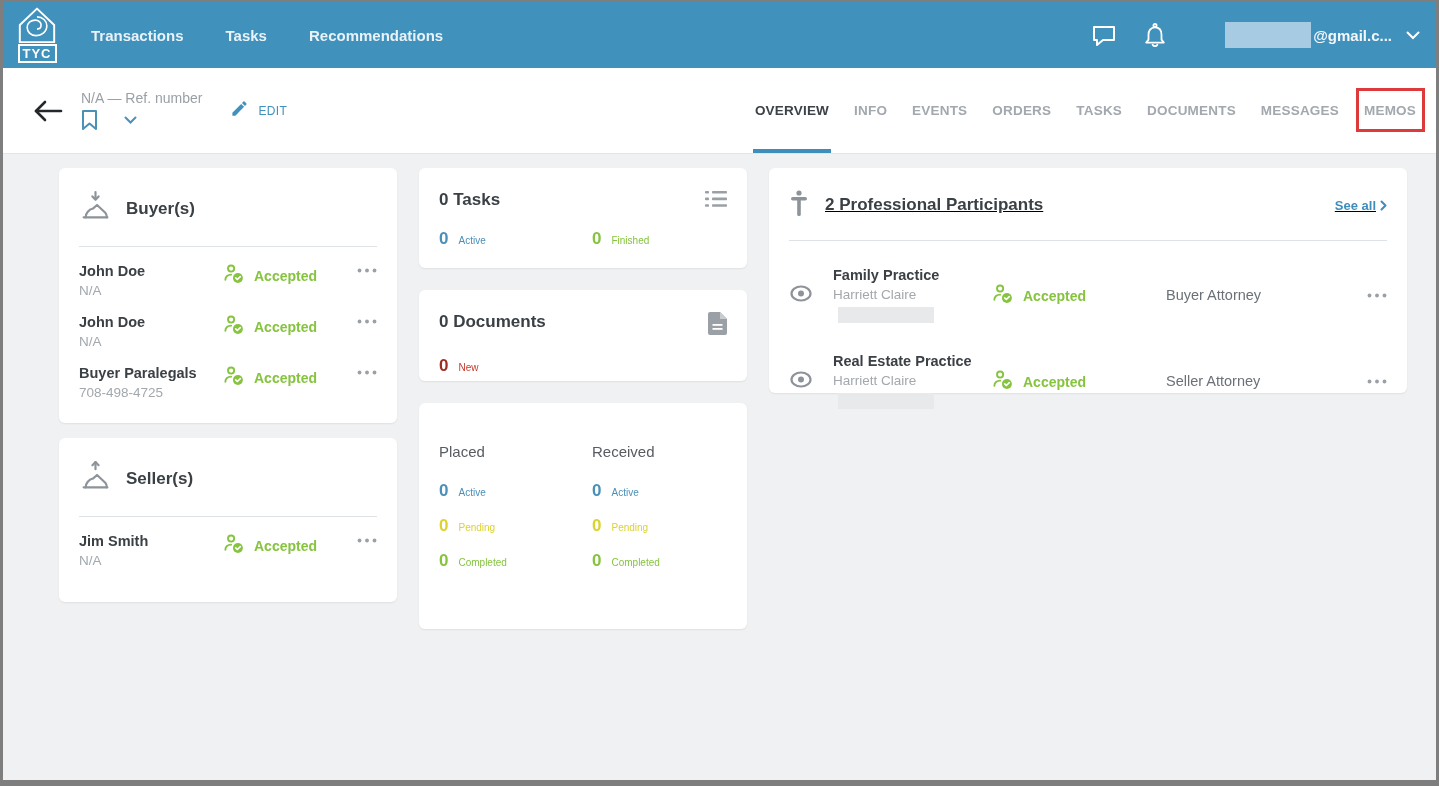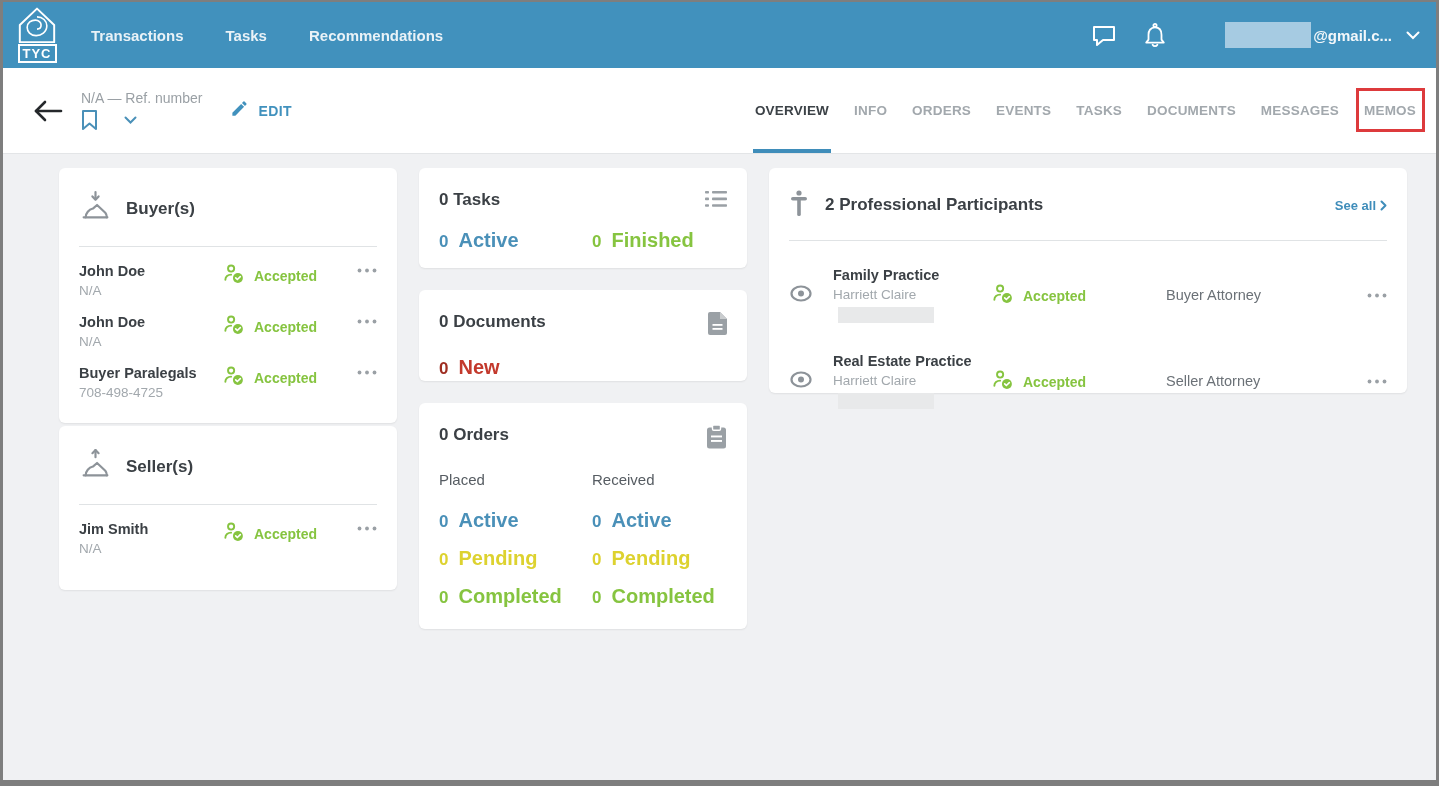--- a/index.html
+++ b/index.html
@@ -25,31 +25,31 @@
   
   .page-header { background:#fff; height:86px; border-bottom:1px solid #e3e5e7; display:flex; align-items:center; padding:0 20px 0 30px; position:relative; flex-shrink:0; }
   .back-btn { cursor:pointer; margin-right:18px; display:flex; }
   .title-block { display:flex; flex-direction:column; }
   .ref-number { color:#9aa0a5; font-size:14px; margin-bottom:3px; }
   .title-row { display:flex; align-items:center; }
   .bookmark { margin-right:8px; display:flex; cursor:pointer; }
   .page-title { font-size:21px; font-weight:bold; color:#33383d; }
   .title-caret { margin-left:18px; cursor:pointer; display:flex; }
   .edit-btn { display:flex; align-items:center; margin-left:28px; cursor:pointer; gap:9px; }
-  .edit-label { color:#4191bd; font-size:14px; font-weight:bold; letter-spacing:0.4px; }
+  .edit-label { color:#4191bd; font-size:12px; font-weight:normal; letter-spacing:0.4px; }
   .tabs { margin-left:auto; display:flex; align-items:center; gap:25px; height:100%; }
   .tab { color:#a2a8ad; font-size:13.5px; font-weight:600; letter-spacing:0.2px; cursor:pointer; position:relative; height:100%; display:flex; align-items:center; }
   .tab--active { color:#3c4247; }
   .tab--active::after { content:""; position:absolute; left:-2px; right:-2px; bottom:0; height:4px; background:#3f8dba; }
   .tab--highlight::before { content:""; position:absolute; left:-8px; right:-9px; top:20px; bottom:21px; border:3px solid #dd3a3c; }
 
   
   .main { flex:1; padding:14px 29px 0 30px; display:flex; gap:22px; align-items:flex-start; }
   .col { display:flex; flex-direction:column; }
-  .col1 { width:364px; gap:3px;padding-left:26px; }
+  .col1 { width:364px; gap:15px;padding-left:26px; }
   .col2 { width:328px; gap:22px; }
   .col3 { flex:1; gap:20px; }
   .card { background:#fff; border-radius:6px; box-shadow:0 1px 2px rgba(0,0,0,0.07); padding:22px 20px; }
 
   
   .party-head { display:flex; align-items:center; gap:14px; }
   .party-title { font-size:17px; font-weight:bold; color:#3b4045; }
   .divider { border-top:1px solid #e0e3e5; margin:19px 0 14px 0; }
   .party-row { display:grid; grid-template-columns:1fr auto 30px; align-items:start; margin-bottom:11px; }
   .party-row:last-child { margin-bottom:0; }
@@ -58,33 +58,33 @@
   .status { display:flex; align-items:center; gap:9px; margin-top:1px; width:125px; }
   .status-label { color:#86c440; font-size:14px; font-weight:600; }
   .dots { cursor:pointer; display:flex; justify-content:flex-end; margin-top:7px; }
 
   
   .stat-card-head { display:flex; align-items:flex-start; justify-content:space-between; }
   .stat-card-title { font-size:17px; font-weight:bold; color:#3b4045; }
   .stat-row { display:grid; grid-template-columns:153px auto; margin-top:17px; }
   .stat { display:flex; align-items:baseline; gap:10px; }
   .stat-num { font-size:17px; font-weight:bold; }
-  .stat-label { font-size:20px; font-weight:700; }
+  .stat-label { font-size:10px; font-weight:400; }
   .c-blue .stat-num, .c-blue .stat-label { color:#4a90b8; }
   .c-green .stat-num, .c-green .stat-label { color:#86c440; }
   .c-yellow .stat-num, .c-yellow .stat-label { color:#ddd22f; }
   .c-red .stat-num { color:#9f2e22; } .c-red .stat-label { color:#c3392c; }
   .orders-headers { display:grid; grid-template-columns:153px auto; margin-top:18px; }
   .orders-col-header { font-size:15px; color:#565c62; }
   .orders-stats { display:grid; grid-template-columns:153px auto; margin-top:21px; }
   .orders-stats .stat { margin-bottom:0; }
   .orders-stack { display:flex; flex-direction:column; gap:15px; }
 
   
-  .part-head { display:flex; align-items:center; gap:16px; }
+  .part-head { display:flex; align-items:center; gap:16px;text-decoration:underline; }
   .part-title { font-size:17px; font-weight:bold; color:#3b4045; }
   .see-all { margin-left:auto; display:flex; align-items:center; gap:4px; cursor:pointer; }
   .see-all-label { color:#3f8dba; font-size:13px; font-weight:600; }
   .part-row { display:grid; grid-template-columns:44px 1fr 175px 185px 36px; align-items:center; margin-bottom:26px; }
   .part-row:last-child { margin-bottom:4px; }
   .redact-name { display:inline-block; width:96px; height:16px; background:#e8e9ea; vertical-align:middle; margin-left:5px; }
   .role { color:#6b7177; font-size:14.5px; }
 
   
   .closing-head { display:flex; align-items:center; justify-content:space-between; }
@@ -160,22 +160,22 @@
       <span>
         <svg width="19" height="19" viewBox="0 0 24 24" fill="#4191bd">
           <path d="M3 17.25V21h3.75L17.81 9.94l-3.75-3.75L3 17.25zM20.71 7.04c.39-.39.39-1.02 0-1.41l-2.34-2.34a.9959.9959 0 0 0-1.41 0l-1.83 1.83 3.75 3.75 1.83-1.83z"></path>
         </svg>
       </span>
       <span class="edit-label">EDIT</span>
     </div>
     <div class="tabs">
       <span class="tab tab--active">OVERVIEW</span>
       <span class="tab">INFO</span>
+      <span class="tab">EVENTS</span>
       <span class="tab">ORDERS</span>
-      <span class="tab">EVENTS</span>
       <span class="tab">TASKS</span>
       <span class="tab">DOCUMENTS</span>
       <span class="tab">MESSAGES</span>
       <span class="tab tab--highlight">MEMOS</span>
     </div>
   </div>
 
   <div class="main">
 
     <div class="col col1">
@@ -353,31 +353,20 @@
         </div>
         <div class="stat-row">
           <div class="stat c-red">
             <span class="stat-num">0</span>
             <span class="stat-label">New</span>
           </div>
         </div>
       </div>
 
       <div class="card" style="height:226px;">
-        <div class="stat-card-head">
-          <span class="stat-card-title">0 Orders</span>
-          <span>
-            <svg width="21" height="24" viewBox="0 0 21 24" fill="#9aa0a5">
-              <rect x="1" y="2.5" width="19" height="21" rx="2.5"></rect>
-              <rect x="6.5" y="0" width="8" height="5.2" rx="1.2" stroke="#ffffff" stroke-width="1.4"></rect>
-              <rect x="5" y="10.5" width="11" height="1.9" fill="#ffffff"></rect>
-              <rect x="5" y="15" width="11" height="1.9" fill="#ffffff"></rect>
-            </svg>
-          </span>
-        </div>
         <div class="orders-headers">
           <span class="orders-col-header">Placed</span>
           <span class="orders-col-header">Received</span>
         </div>
         <div class="orders-stats">
           <div class="orders-stack">
             <div class="stat c-blue">
               <span class="stat-num">0</span>
               <span class="stat-label">Active</span>
             </div>

